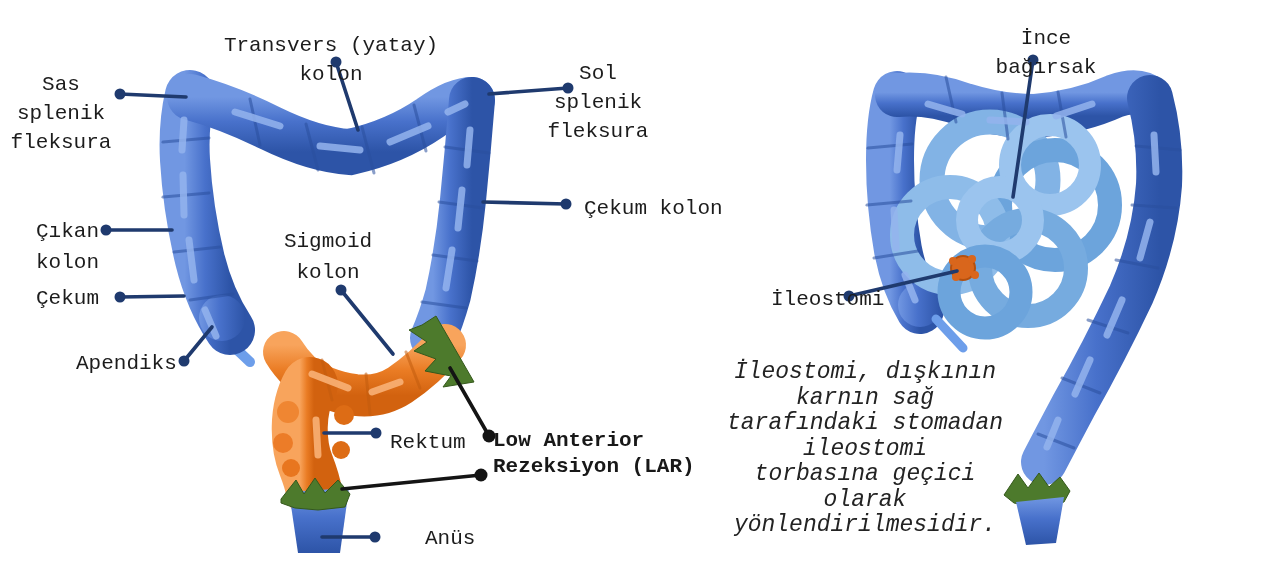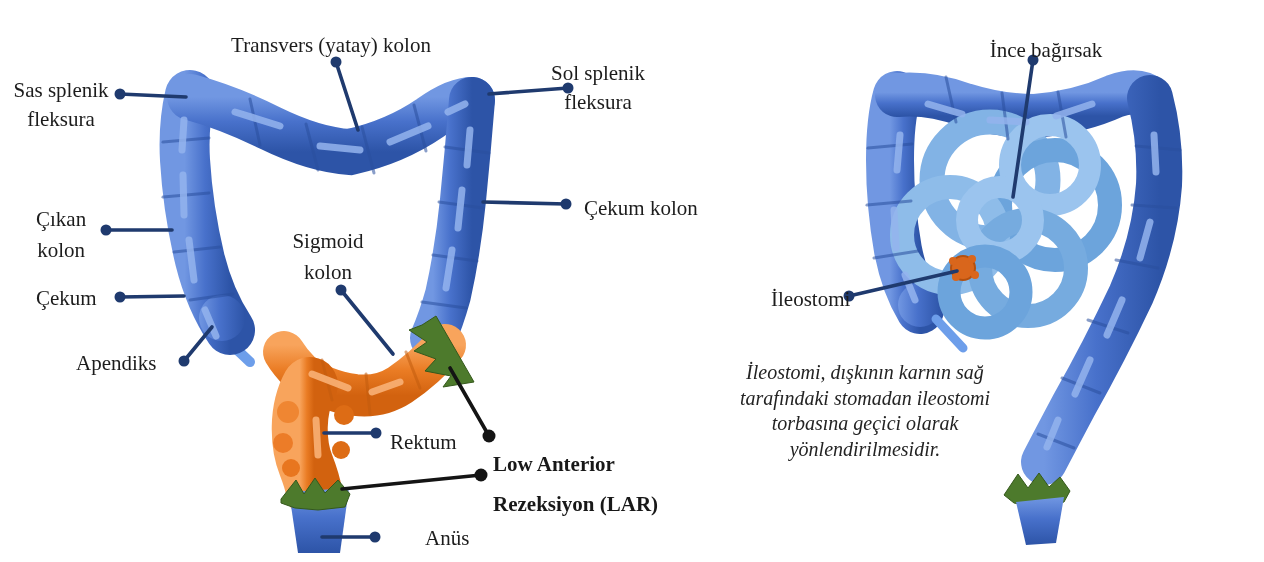--- a/index.html
+++ b/index.html
@@ -1,42 +1,42 @@
 <!DOCTYPE html>
 <html><head>
 <meta charset="utf-8">
 <style>
   html,body{margin:0;padding:0;background:#ffffff;}
   .stage{
     position:relative;width:1264px;height:562px;background:#ffffff;overflow:hidden;
-    font-family:Liberation Serif, serif;
+    font-family:Liberation Mono, monospace;
   }
   .stage svg{position:absolute;left:0;top:0;}
   .lbl{
     position:absolute;color:#1c1c1c;font-size:21px;line-height:29px;
     white-space:pre-line;
   }
   .lbl.center{text-align:center;}
   .lbl.bold{font-weight:bold;color:#181818;}
   .note{
-    position:absolute;color:#232323;font-style:italic;font-size:20px;
+    position:absolute;color:#232323;font-style:italic;font-size:23px;
     text-align:center;white-space:pre-line;
   }
   #lbl-transvers{left:206px;top:31px;width:250px;}
-  #lbl-sas{left:0px;top:76px;width:122px;}
+  #lbl-sas{left:0px;top:70px;width:122px;}
   #lbl-sol{left:536px;top:59px;width:124px;}
-  #lbl-cikan{left:36px;top:204px;line-height:31px;text-align:center;}
+  #lbl-cikan{left:36px;top:216px;line-height:31px;text-align:center;}
   #lbl-cekum{left:36px;top:284px;}
   #lbl-apendiks{left:76px;top:349px;}
   #lbl-sigmoid{left:276px;top:226px;width:104px;line-height:31px;}
   #lbl-inen{left:584px;top:194px;}
   #lbl-rektum{left:390px;top:428px;}
-  #lbl-lar{left:493px;top:444px;line-height:40px;}
+  #lbl-lar{left:493px;top:428px;line-height:26px;}
   #lbl-anus{left:419px;top:524px;margin-left:6px;}
-  #lbl-ince{left:966px;top:36px;width:160px;}
+  #lbl-ince{left:966px;top:24px;width:160px;}
   #lbl-ileostomi{left:771px;top:285px;}
   #note-ileostomi{left:720px;top:360px;width:290px;line-height:25.5px;}
   #note-lar{left:1066px;top:446px;width:188px;line-height:27px;}
 </style>
 </head>
 <body>
 
 <div class="stage">
 
 <svg width="1264" height="562" viewBox="0 0 1264 562">

